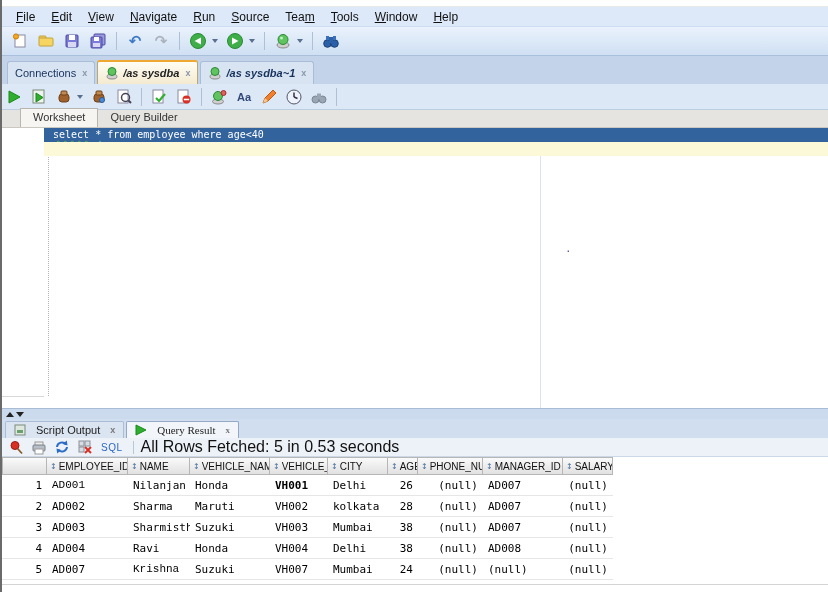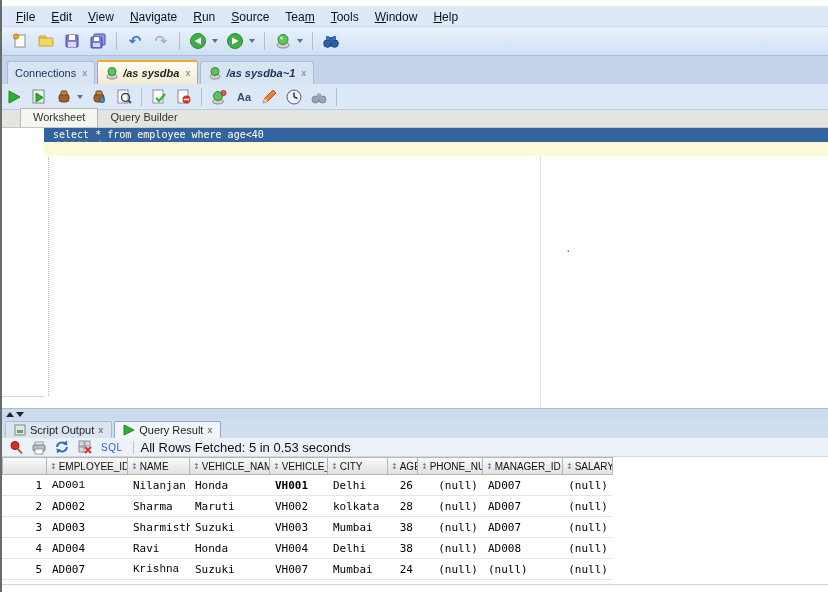--- a/index.html
+++ b/index.html
@@ -52,31 +52,31 @@
   .sel-part .yellow{background:#fbf9d8;flex:1;}
   .wavy-green{text-decoration:underline wavy #5aa85a;text-underline-offset:2px;}
   .wavy-teal{text-decoration:underline wavy #58b0a8;text-underline-offset:2px;}
   .artifact-dot{position:absolute;left:563px;top:114px;font-family:"DejaVu Sans Mono",monospace;font-size:11px;color:#5a5aa6;}
   
   .splitter{left:2px;top:408px;width:826px;height:11px;background:#ccdaee;border-top:1px solid #a9bcd6;display:flex;align-items:center;padding-left:4px;box-sizing:border-box;gap:2px;}
   .tri-up{width:0;height:0;border-left:4px solid transparent;border-right:4px solid transparent;border-bottom:5px solid #222;}
   .tri-down{width:0;height:0;border-left:4px solid transparent;border-right:4px solid transparent;border-top:5px solid #222;}
   
   .btabs{left:2px;top:419px;width:826px;height:19px;background:#d0def0;display:flex;align-items:flex-end;padding-left:3px;box-sizing:border-box;}
-  .b-tab{height:16px;display:flex;align-items:center;gap:4px;padding:0 8px;margin-right:2px;font-size:11px;color:#222;
+  .b-tab{height:16px;display:flex;align-items:center;gap:10px;padding:0 8px;margin-right:2px;font-size:11px;color:#222;
     background:#dbe5f2;border:1px solid #aabdd6;border-bottom:none;border-radius:2px 2px 0 0;}
-  .b-tab.active{background:#f2f6fb;border-color:#93a9c6;}
+  .b-tab.active{background:#f2f6fb;border-color:#93a9c6;font-family:Liberation Serif, serif;}
   .b-tab .tab-close{font-size:9px;font-weight:bold;color:#777;}
   
   .rtoolbar{left:2px;top:438px;width:826px;height:19px;background:#edf2f9;border-bottom:1px solid #ccd8e8;
     display:flex;align-items:center;padding-left:4px;box-sizing:border-box;gap:3px;}
   .rbtn{width:20px;height:17px;display:flex;align-items:center;justify-content:center;}
   .sql-lbl{font-size:10px;color:#2a66c8;letter-spacing:.5px;padding:0 3px;}
   .rsep{width:1px;height:13px;background:#b9c6d8;margin:0 4px;}
-  .status-text{font-size:13px;color:#111;text-align:center;}
+  .status-text{font-size:16px;color:#111;text-align:center;}
   
   .grid-header{left:2px;top:457px;height:18px;display:flex;}
   .hcell{box-sizing:border-box;height:18px;background:linear-gradient(#fafafa,#e1e1e1);
     border-right:1px solid #b6b6b6;border-top:1px solid #b6b6b6;border-bottom:1px solid #b6b6b6;
     display:flex;align-items:center;font-size:10px;color:#111;padding-left:2px;overflow:hidden;white-space:nowrap;}
   .hcell:first-child{border-left:1px solid #b6b6b6;}
   .sort-ic{font-family:"DejaVu Sans",sans-serif;font-size:8px;color:#49700;color:#4a6fa0;margin:0 2px 0 1px;}
   .grid-rows{left:2px;top:475px;}
   .trow{display:flex;height:21px;}
   .tcell{box-sizing:border-box;height:21px;border-bottom:1px solid #e6e6e6;font-family:"DejaVu Sans Mono",monospace;

